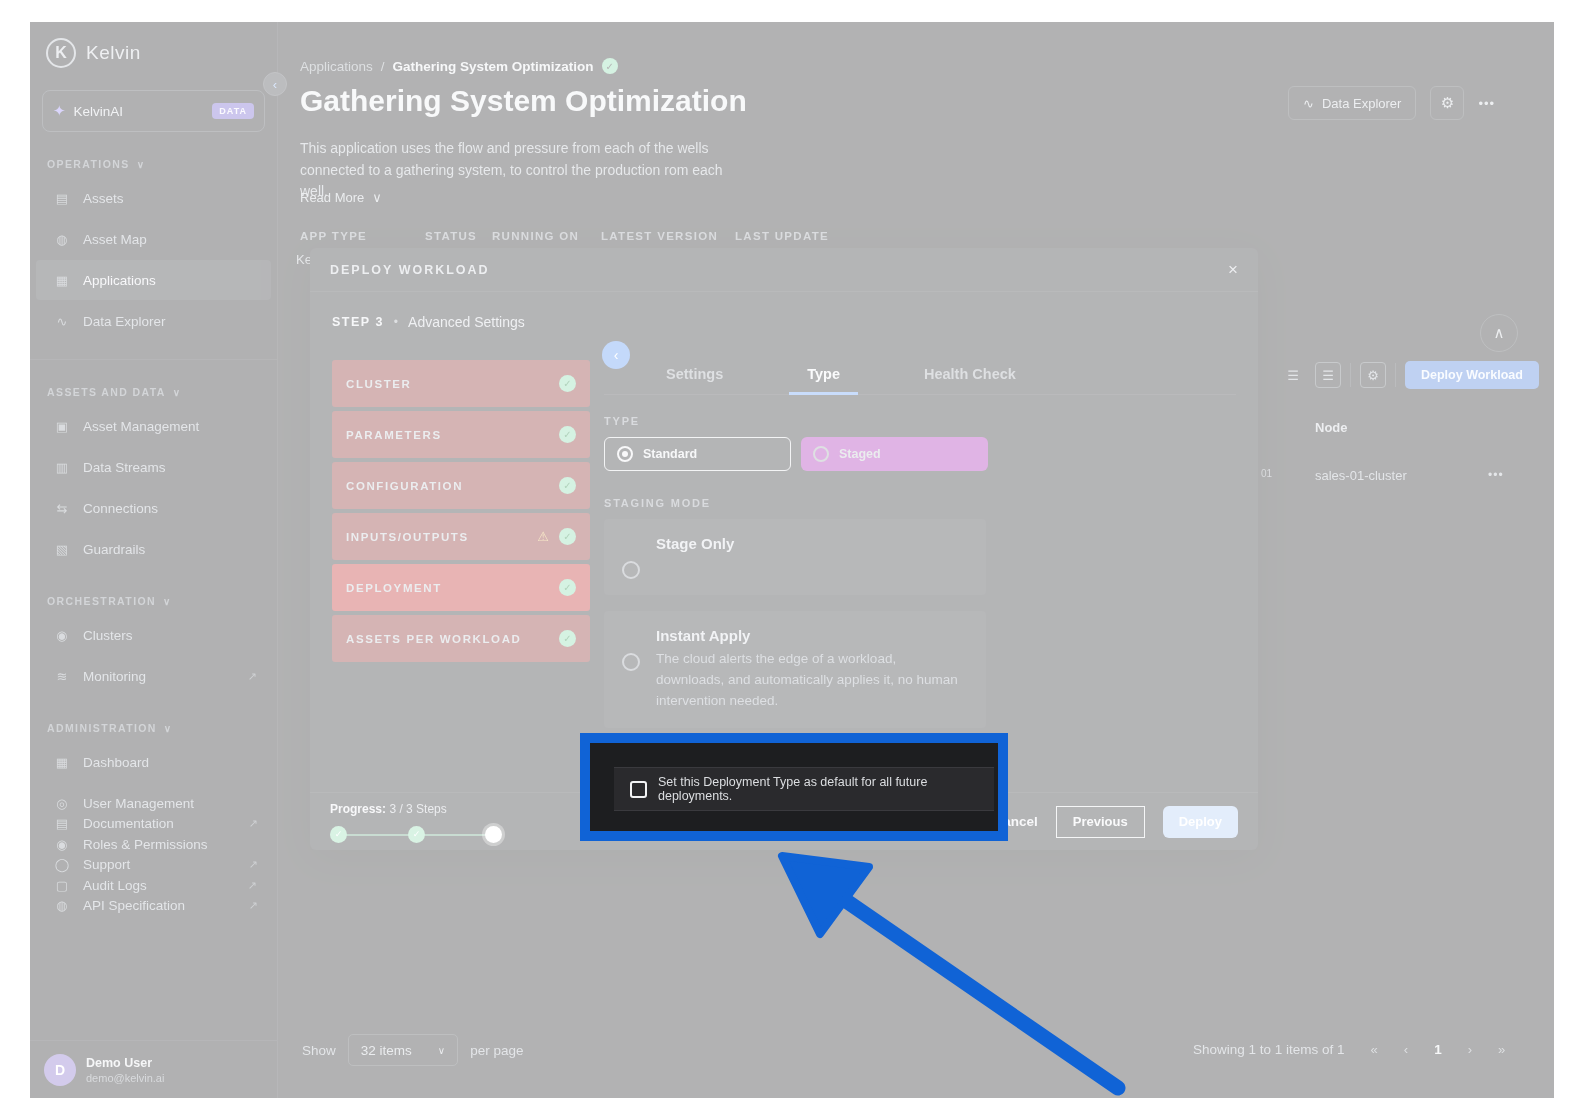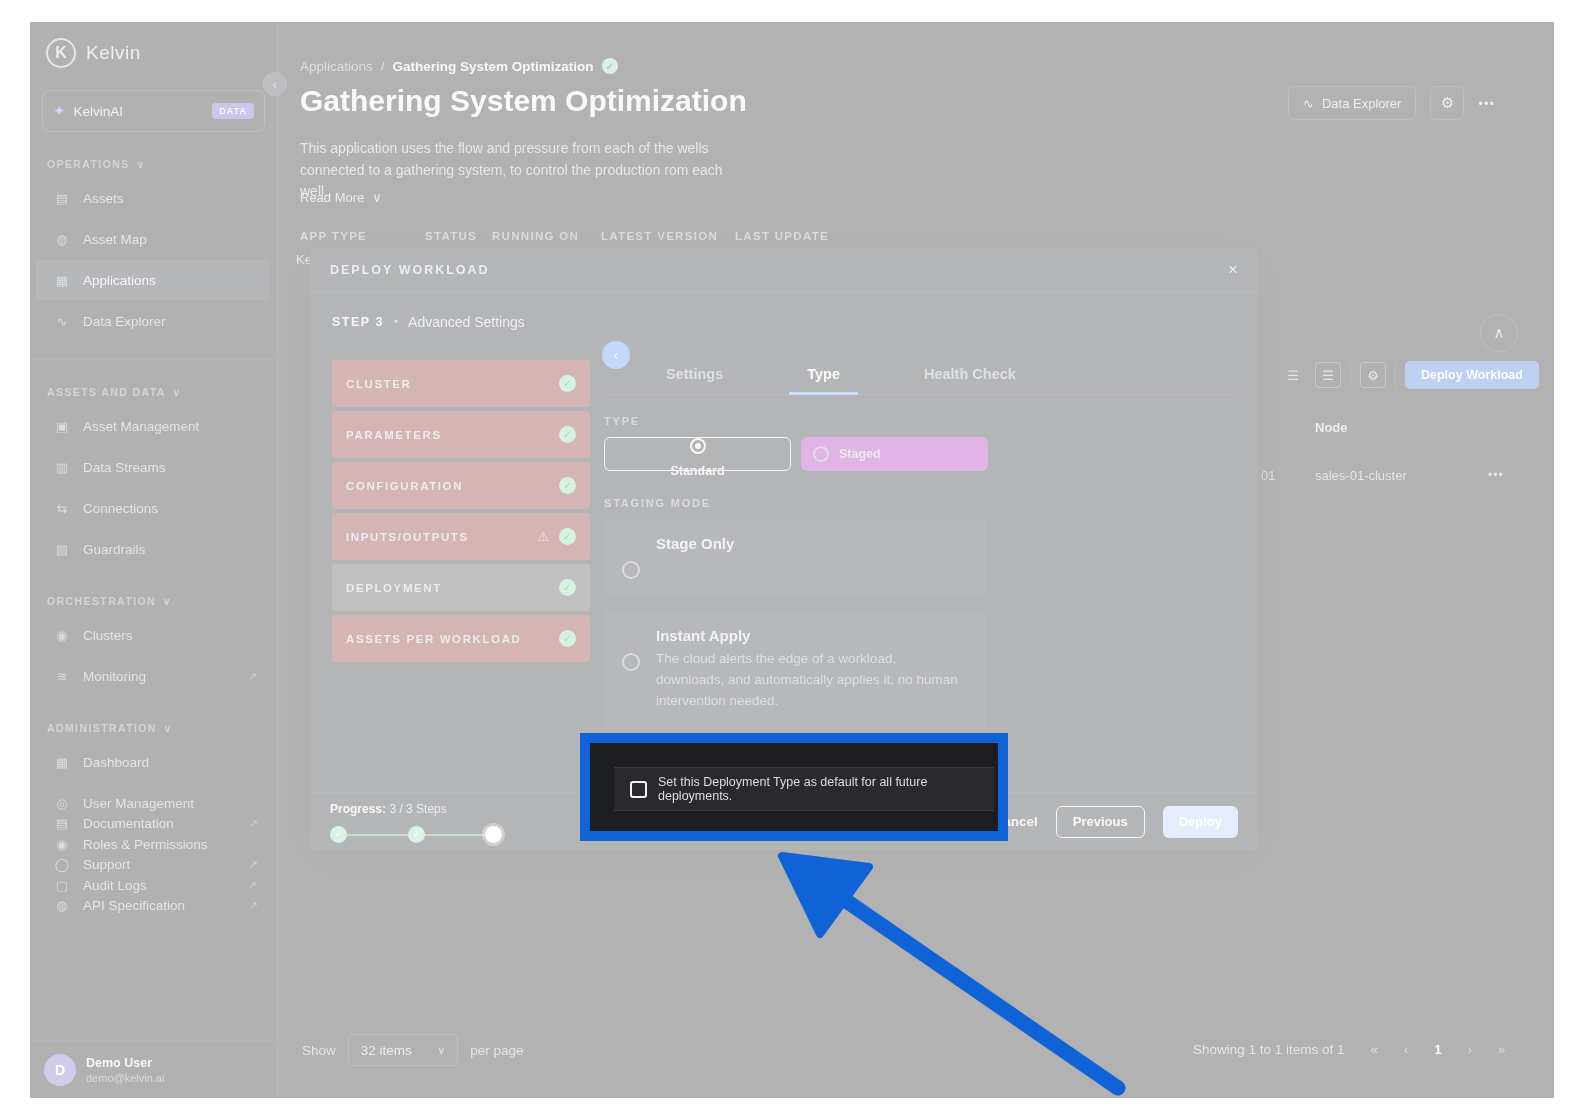--- a/index.html
+++ b/index.html
@@ -45,21 +45,21 @@
   .row-frag { position:absolute; left:266px; top:230px; color:#c3c8cf; font-size:13px; }
 
   
   .panel-collapse { position:absolute; left:1450px; top:292px; width:38px; height:38px; border-radius:50%; border:1px solid #3a3d42; color:#c9cdd4; font-size:15px; display:flex; align-items:center; justify-content:center; }
   .panel-toolbar { position:absolute; left:1250px; top:339px; display:flex; align-items:center; gap:9px; }
   .view-btn { width:26px; height:26px; border-radius:4px; color:#aeb4bd; font-size:13px; display:flex; align-items:center; justify-content:center; }
   .view-btn.sel { border:1px solid #5a5e66; }
   .vsep { width:1px; height:24px; background:#33353a; }
   .deploy-wl-btn { height:28px; background:#3e74d8; color:#eef4fd; font-size:12.5px; font-weight:bold; border-radius:5px; display:flex; align-items:center; padding:0 16px; }
   .node-head { position:absolute; left:1285px; top:398px; color:#c8ccd3; font-size:13px; font-weight:bold; }
-  .node-frag { position:absolute; left:1231px; top:446px; color:#aeb4bd; font-size:13px; }
+  .node-frag { position:absolute; left:1231px; top:446px; color:#aeb4bd; font-size:10px; }
   .node-val { position:absolute; left:1285px; top:446px; color:#aeb4bd; font-size:13px; }
   .node-menu { position:absolute; left:1458px; top:446px; color:#aeb4bd; font-size:12px; letter-spacing:1px; }
 
   
   .pg-show { position:absolute; left:272px; top:1012px; display:flex; align-items:center; gap:12px; color:#aeb4bd; font-size:13.5px; }
   .pg-select { height:32px; border:1px solid #3a3d42; border-radius:5px; display:flex; align-items:center; gap:26px; padding:0 12px; color:#c3c8cf; }
   .pg-select .chev { font-size:10px; }
   .pg-right { position:absolute; left:1163px; top:1020px; display:flex; align-items:center; gap:26px; color:#aeb4bd; font-size:13.5px; }
   .pg-right .pgbtn { color:#9aa0a8; font-size:13px; }
   .pg-right .pgcur { color:#e6e8ec; font-weight:bold; }
@@ -70,32 +70,32 @@
   .modal-title { color:#c9cdd4; font-size:12.5px; font-weight:bold; letter-spacing:2px; }
   .modal-close { color:#c9cdd4; font-size:17px; }
   .modal-body { padding:22px 22px 0 22px; }
   .step-line { display:flex; align-items:center; gap:10px; }
   .step-line .stp { color:#e4e7eb; font-size:12.5px; font-weight:bold; letter-spacing:1.5px; }
   .step-line .dot { color:#9aa0a8; font-size:12px; }
   .step-line .stn { color:#cfd3da; font-size:14px; }
   .modal-cols { display:flex; gap:14px; margin-top:30px; }
   .steps-col { width:258px; }
   .step-item { height:47px; background:#7f1d1d; border-radius:3px; display:flex; align-items:center; padding:0 14px; margin-bottom:4px; }
-  .step-item.active { background:#404040; }
+  .step-item.active { background:#b91c1c; }
   .step-item .st-label { flex:1; color:#c3c8cf; font-size:11.5px; font-weight:bold; letter-spacing:1.6px; }
   .chk { width:17px; height:17px; border-radius:50%; background:#7fd6a6; color:#173; font-size:10px; display:flex; align-items:center; justify-content:center; }
   .warn { color:#ecbe5a; font-size:13px; margin-right:10px; }
   .right-col { flex:1; position:relative; }
   .tabs { display:flex; gap:48px; padding-left:44px; border-bottom:1px solid #2e3035; }
   .tab { padding:6px 18px 10px 18px; color:#9aa0a8; font-size:14.5px; font-weight:bold; }
   .tab.active { color:#f0f2f5; border-bottom:3px solid #5b97f5; margin-bottom:-1px; }
   .sec-label { margin-top:20px; color:#8d939b; font-size:11px; font-weight:bold; letter-spacing:1.8px; }
   .type-row { display:flex; gap:10px; margin-top:10px; }
   .type-card { width:187px; height:34px; border-radius:6px; display:flex; align-items:center; gap:10px; padding:0 12px; }
-  .type-card.sel { border:1.5px solid #d9dce0;flex-direction:column; }
+  .type-card.sel { border:1.5px solid #d9dce0; }
   .type-card.unsel { background:#a21caf; }
   .radio { width:16px; height:16px; border-radius:50%; border:2px solid #9aa0a8; position:relative; flex:none; }
   .radio.on { border-color:#e8eaed; }
   .radio.on::after { content:""; position:absolute; left:3px; top:3px; width:6px; height:6px; border-radius:50%; background:#e8eaed; }
   .type-card .tl { font-size:12.5px; font-weight:bold; color:#c0c5cc; }
   .type-card.sel .tl { color:#e6e8ec; }
   .stage-card { width:382px; background:#26282d; border-radius:4px; padding:16px 18px; display:flex; gap:16px; margin-top:10px; }
   .stage-card + .stage-card { margin-top:16px; }
   .stage-card .radio { margin-top:26px; width:18px; height:18px; border-color:#8f959d; }
   .sc-title { color:#d6dae0; font-size:15px; font-weight:bold; margin-bottom:5px; }
@@ -104,21 +104,21 @@
   .modal-ftr { position:absolute; left:280px; top:770px; width:948px; height:58px; border-top:1px solid #2c2e33; display:flex; align-items:center; justify-content:space-between; padding:0 20px; }
   .prog-wrap { padding-top:2px; }
   .prog-label { font-size:12px; color:#c6cbd2; }
   .prog-label b { color:#e8eaee; }
   .prog-track { position:relative; width:172px; height:18px; margin-top:10px; }
   .prog-track .line { position:absolute; left:8px; right:8px; top:8px; height:2px; background:#7fd6a6; opacity:.65; }
   .pdot { position:absolute; top:0; width:17px; height:17px; border-radius:50%; background:#8bd9ad; color:#fff; font-size:9px; display:flex; align-items:center; justify-content:center; }
   .pdot.cur { background:#ffffff; box-shadow:0 0 0 3px rgba(255,255,255,.35); }
   .ftr-btns { display:flex; align-items:center; gap:18px; }
   .btn-text { color:#e8eaee; font-size:13.5px; font-weight:bold; }
-  .btn-outline { height:32px; border:1px solid #e1e3e7; border-radius:6px; color:#eef0f3; font-size:13px; font-weight:bold; display:flex; align-items:center; padding:0 16px; background:transparent; }
+  .btn-outline { height:32px; border:1px solid #e1e3e7; border-radius:0; color:#eef0f3; font-size:13px; font-weight:bold; display:flex; align-items:center; padding:0 16px; background:transparent; }
   .btn-primary { height:32px; background:#a9c9f3; border-radius:6px; color:#ffffff; font-size:13px; font-weight:bold; display:flex; align-items:center; padding:0 16px; }
 
   
   .dim { position:absolute; inset:0; background:rgba(255,255,255,.67); z-index:40; }
   .highlight-box { position:absolute; left:550px; top:711px; width:428px; height:108px; border:10px solid #1063d6; background:#1d1e20; z-index:50; }
   .hl-band { position:absolute; left:24px; right:4px; top:24px; height:44px; background:#2a2a2d; border-top:1px solid #3a3a3e; border-bottom:1px solid #3a3a3e; display:flex; align-items:center; gap:11px; padding:0 0 0 16px; }
   .hl-checkbox { width:17px; height:17px; border:2px solid #f2f3f5; border-radius:3px; background:transparent; flex:none; }
   .hl-label { color:#dcdee1; font-size:12.5px; }
   .arrow-svg { position:absolute; left:720px; top:818px; z-index:60; }
 </style>

